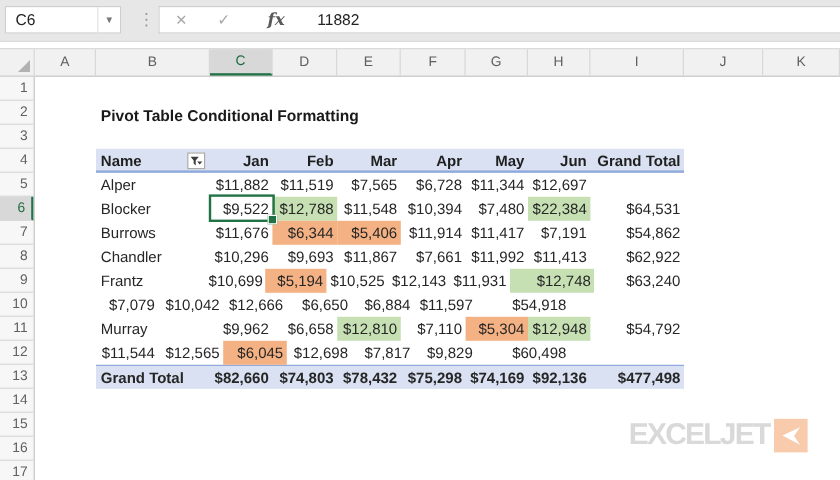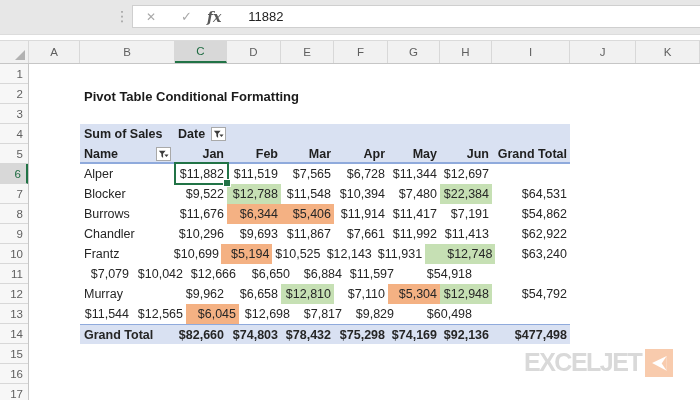--- a/index.html
+++ b/index.html
@@ -14,21 +14,21 @@
   .namebox .ref{flex:1;padding-left:8px;font-size:13px;color:#222;}
   .nb-sep{width:1px;height:21px;background:#e4e4e4;}
   .nb-caret{width:18px;text-align:center;color:#777;font-size:8px;}
   .fbar-dots{position:absolute;left:115px;top:7px;color:#9a9a9a;font-size:14px;line-height:18px;}
   .fbar-field{position:absolute;left:132px;top:5px;width:568px;height:23px;background:#fff;
               border:1px solid #cfcfcf;border-right:none;display:flex;align-items:center;
               box-sizing:border-box;font-size:13px;}
   .fx-x{color:#a8a8a8;margin-left:13px;font-size:12px;}
   .fx-check{color:#a8a8a8;margin-left:25px;font-size:13px;}
   .fx-fx{font-family:"DejaVu Serif",serif;font-style:italic;font-weight:bold;
-         color:#595959;margin-left:15px;font-size:14px;}
+         color:#595959;margin-left:31px;font-size:14px;}
   .fbar-value{margin-left:27px;color:#222;}
 
   
   .colhead{position:absolute;left:0;top:40px;width:700px;height:24px;background:#f1f1f1;
            border-top:1px solid #dadada;border-bottom:1px solid #c6c6c6;display:flex;
            font-size:11.5px;color:#5f5f5f;box-sizing:border-box;}
   .colcell{height:100%;box-sizing:border-box;border-right:1px solid #d8d8d8;
            display:flex;align-items:center;justify-content:center;}
   .colcell.sel{background:#d8d8d8;border-bottom:2px solid #217346;color:#1e6b41;}
   .corner{position:relative;}
@@ -72,20 +72,25 @@
   .logo-text{font-size:25px;font-weight:bold;color:#d9d9d9;letter-spacing:-1.5px;}
   .logo-box{width:28px;height:28px;background:#f8cbad;margin-left:4px;
             display:flex;align-items:center;justify-content:center;}
 </style>
 </head>
 <body>
 
 <div class="app">
 
   <div class="fbar">
+    <div class="namebox">
+      <span class="ref">C6</span>
+      <span class="nb-sep"></span>
+      <span class="nb-caret">▼</span>
+    </div>
     <div class="fbar-dots">⋮</div>
     <div class="fbar-field">
       <span class="fx-x">✕</span>
       <span class="fx-check">✓</span>
       <span class="fx-fx">fx</span>
       <span class="fbar-value">11882</span>
     </div>
   </div>
 
   <div class="colhead" id="colhead">
@@ -123,32 +128,20 @@
       <div class="rowcell">13</div>
       <div class="rowcell">14</div>
       <div class="rowcell">15</div>
       <div class="rowcell">16</div>
       <div class="rowcell">17</div>
     </div>
 
   <div class="title">Pivot Table Conditional Formatting</div>
 
   <div class="pivot" id="pivot">
-    <div class="prow hdr">
-      <div class="pcell name" style="width:95px">Sum of Sales</div>
-      <div class="pcell flexcell" style="width:395px;gap:6px">
-        <span>Date</span>
-        <span class="fbtn">
-          <svg width="11" height="11" viewBox="0 0 13 13">
-            <polygon points="1,2 9,2 6,5.5 6,10.5 4,8.5 4,5.5" fill="#3c3c3c"></polygon>
-            <polygon points="7.5,6.5 12.5,6.5 10,9.5" fill="#3c3c3c"></polygon>
-          </svg>
-        </span>
-      </div>
-    </div>
     <div class="prow hdr row5" id="row5">
       <div class="pcell name flexcell" style="width:95px;justify-content:space-between">
         <span>Name</span>
         <span class="fbtn" style="margin-right:1px">
           <svg width="11" height="11" viewBox="0 0 13 13">
             <polygon points="1,2 9,2 6,5.5 6,10.5 4,8.5 4,5.5" fill="#3c3c3c"></polygon>
             <polygon points="7.5,6.5 12.5,6.5 10,9.5" fill="#3c3c3c"></polygon>
           </svg>
         </span>
       </div>

